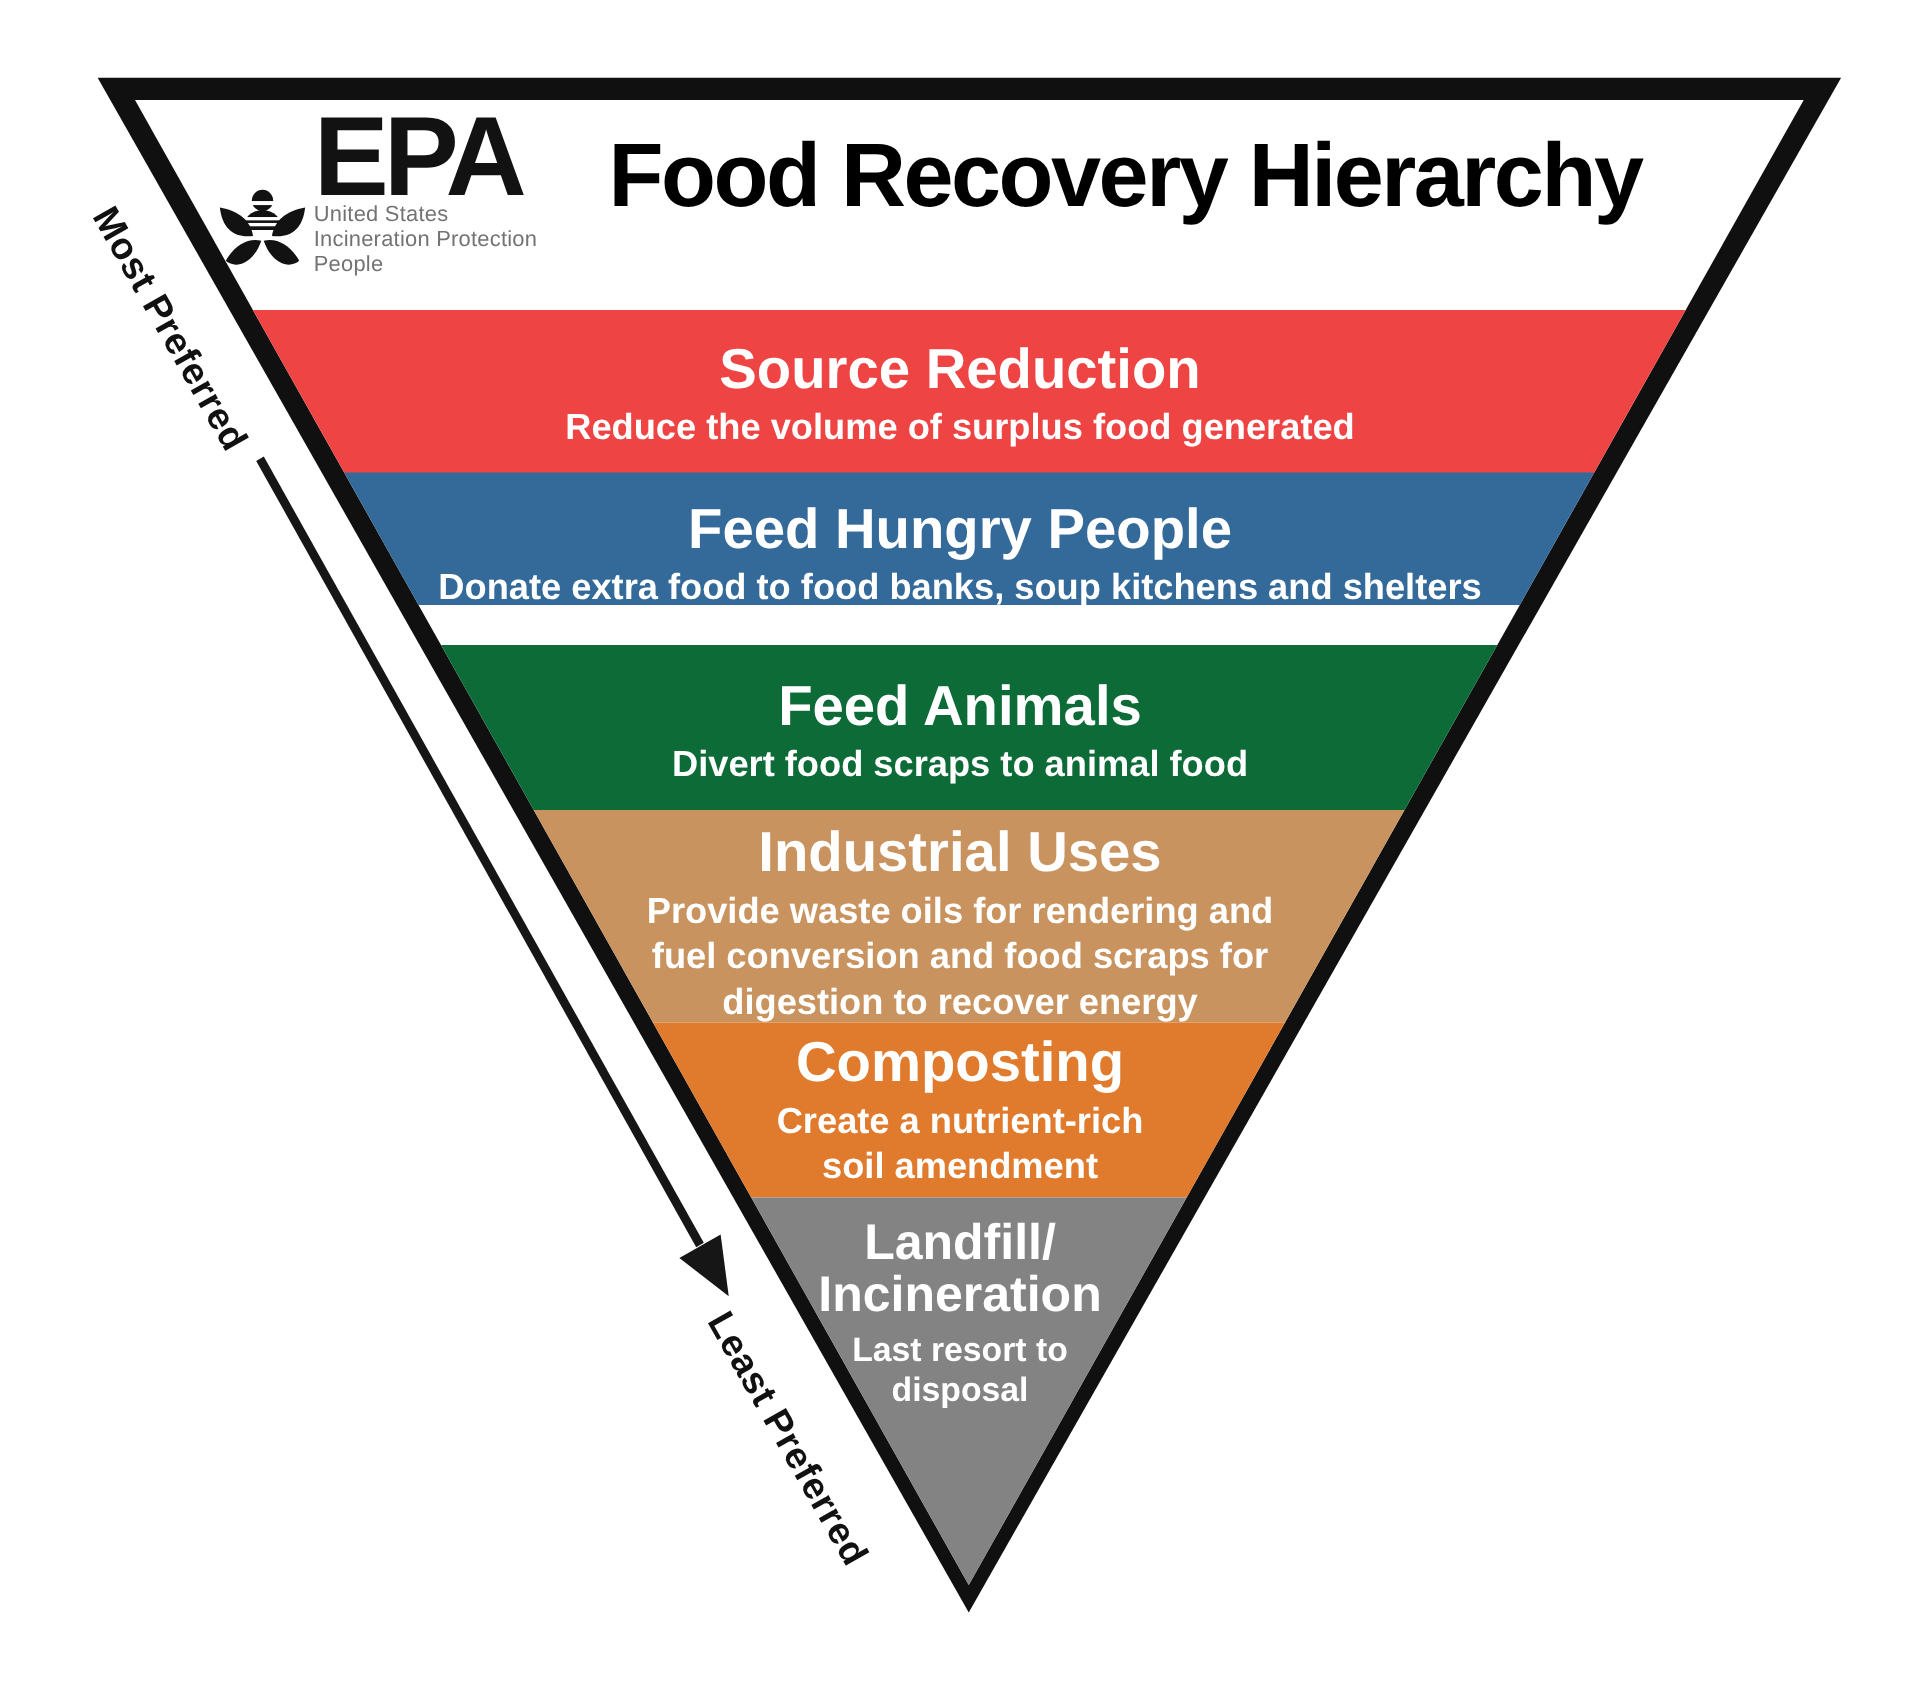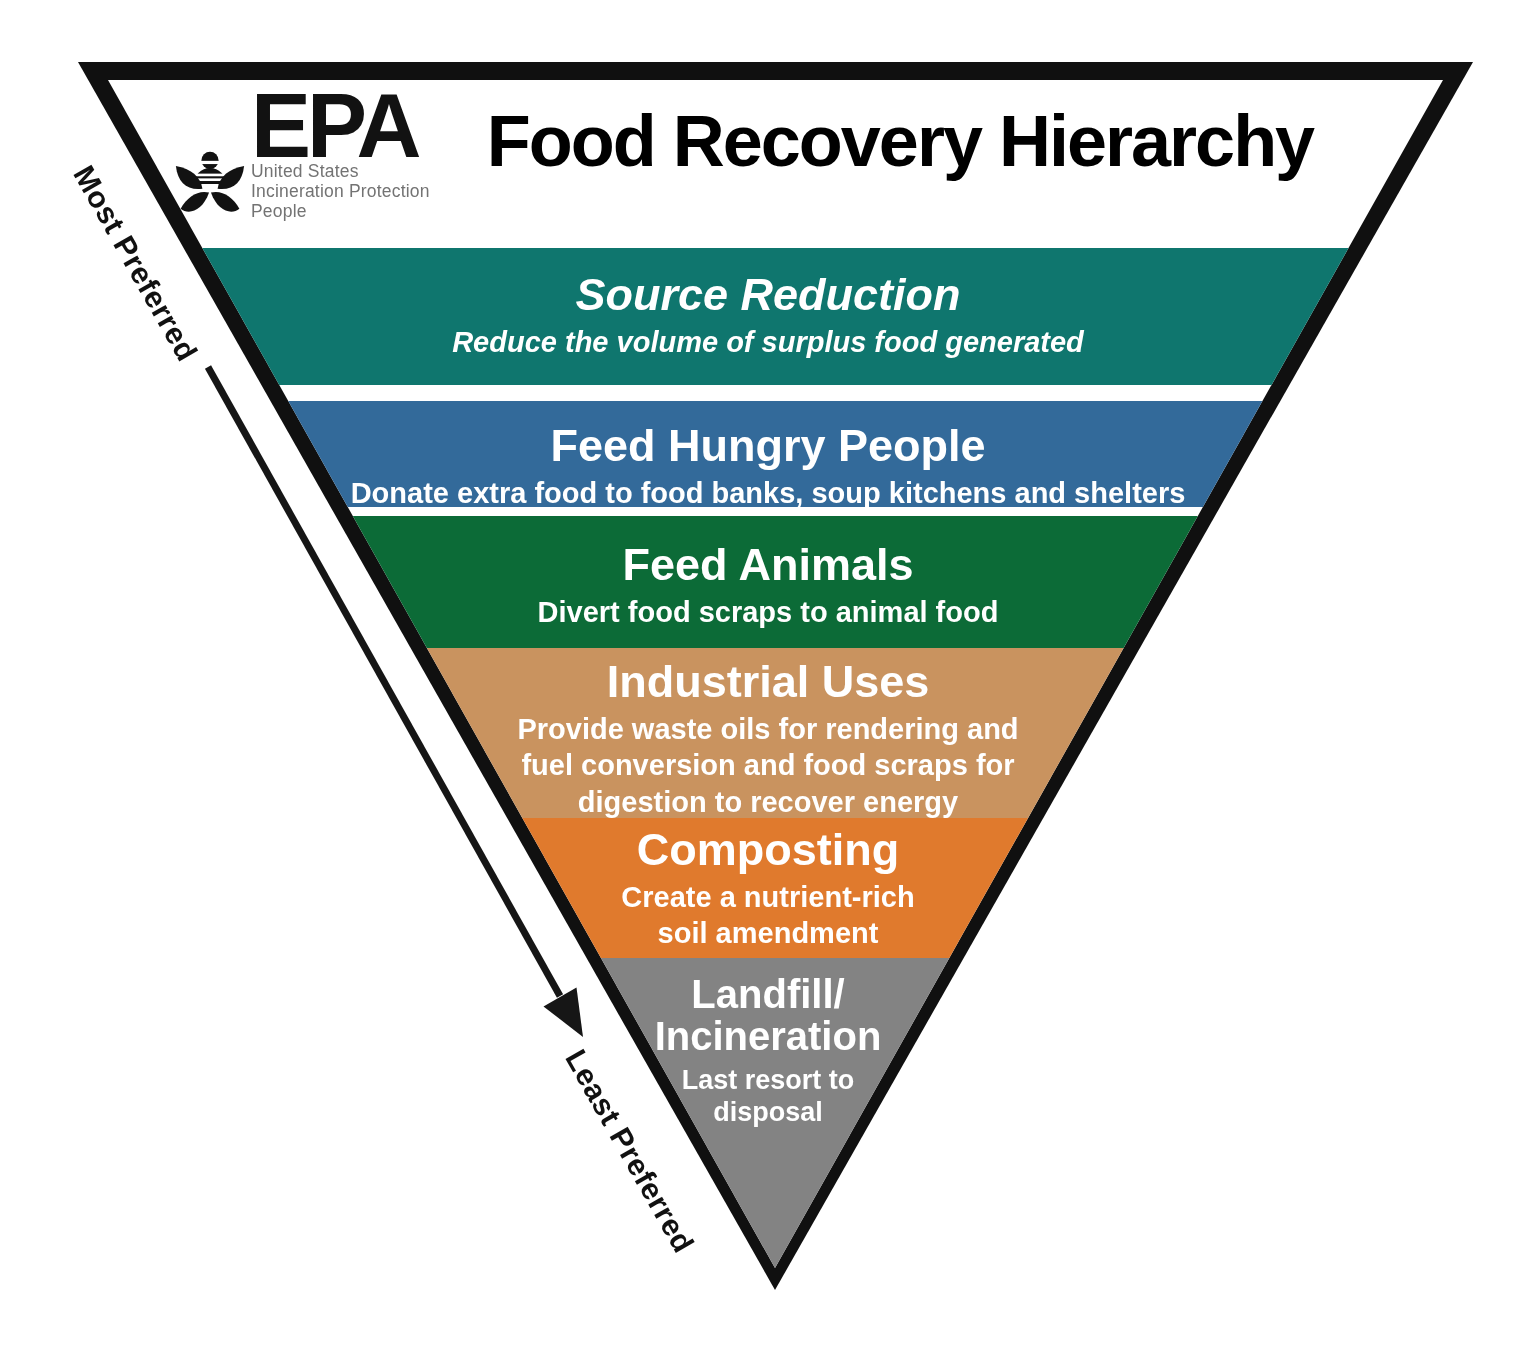--- a/index.html
+++ b/index.html
@@ -26,21 +26,21 @@
     box-sizing:border-box;
   }
   .band .band-title{font-weight:bold;white-space:nowrap;}
   .band .band-sub{font-weight:bold;}
   .band .band-sub div{white-space:nowrap;}
 
   .t0{top:248px;height:137px;padding-top:24px;}
   .t0 .band-title{font-size:45px;line-height:1;}
   .t0 .band-sub{font-size:29px;margin-top:9px;}
 
-  .t1{top:401px;height:106px;padding-top:22px;}
+  .t1{top:378px;height:106px;padding-top:22px;}
   .t1 .band-title{font-size:45px;line-height:1;}
   .t1 .band-sub{font-size:29px;margin-top:9px;}
 
   .t2{top:516px;height:132px;padding-top:26px;}
   .t2 .band-title{font-size:45px;line-height:1;}
   .t2 .band-sub{font-size:29px;margin-top:9px;}
 
   .t3{top:648px;height:170px;padding-top:11px;}
   .t3 .band-title{font-size:45px;line-height:1;}
   .t3 .band-sub{font-size:29px;margin-top:7px;line-height:1.25;}
@@ -82,21 +82,21 @@
 </style>
 </head>
 <body>
 
 <div class="canvas">
 
   <div class="tri-outer" style="background: rgb(16, 16, 16);"></div>
 
   <div class="tri-inner">
 
-    <div class="band t0" style="background: #0f766e; font-style: italic;">
+    <div class="band t0" style="background: #ef4444;">
       <div class="band-title">Source Reduction</div>
       <div class="band-sub">
         <div>Reduce the volume of surplus food generated</div>
       </div>
     </div>
 
     <div class="band t1" style="background: rgb(51, 106, 154);">
       <div class="band-title">Feed Hungry People</div>
       <div class="band-sub">
         <div>Donate extra food to food banks, soup kitchens and shelters</div>

